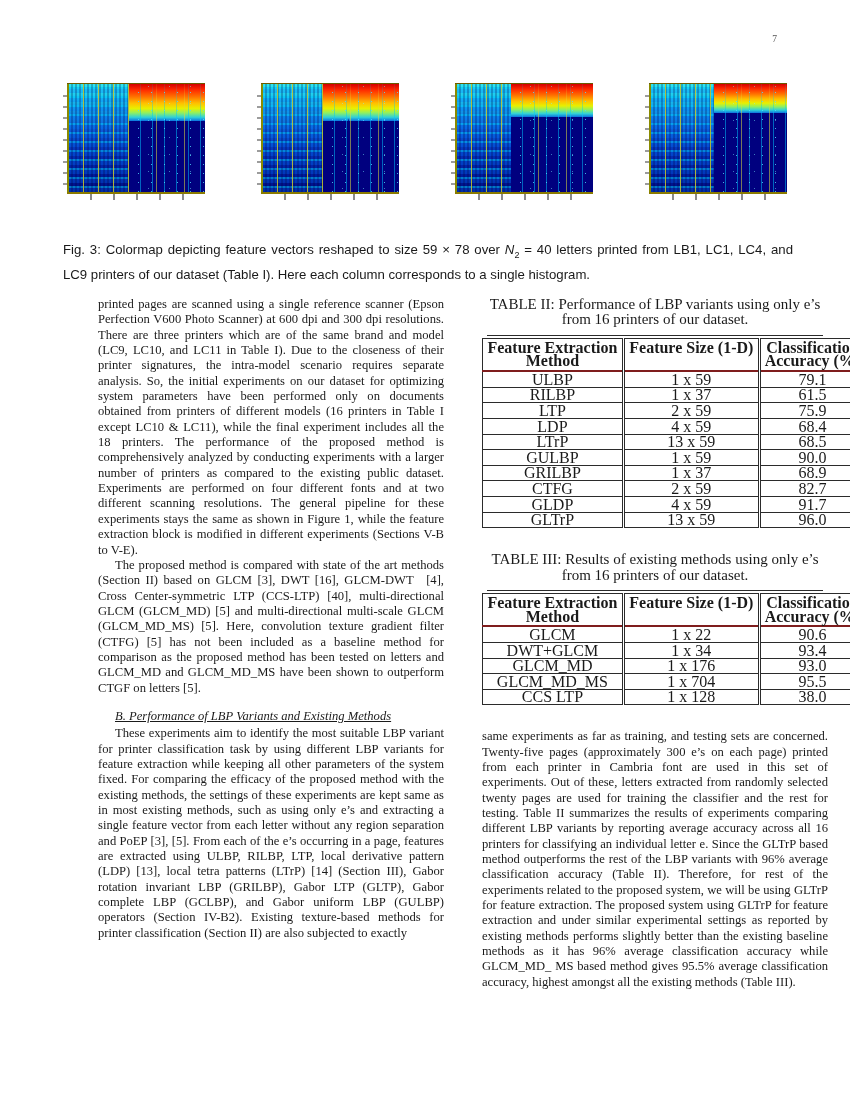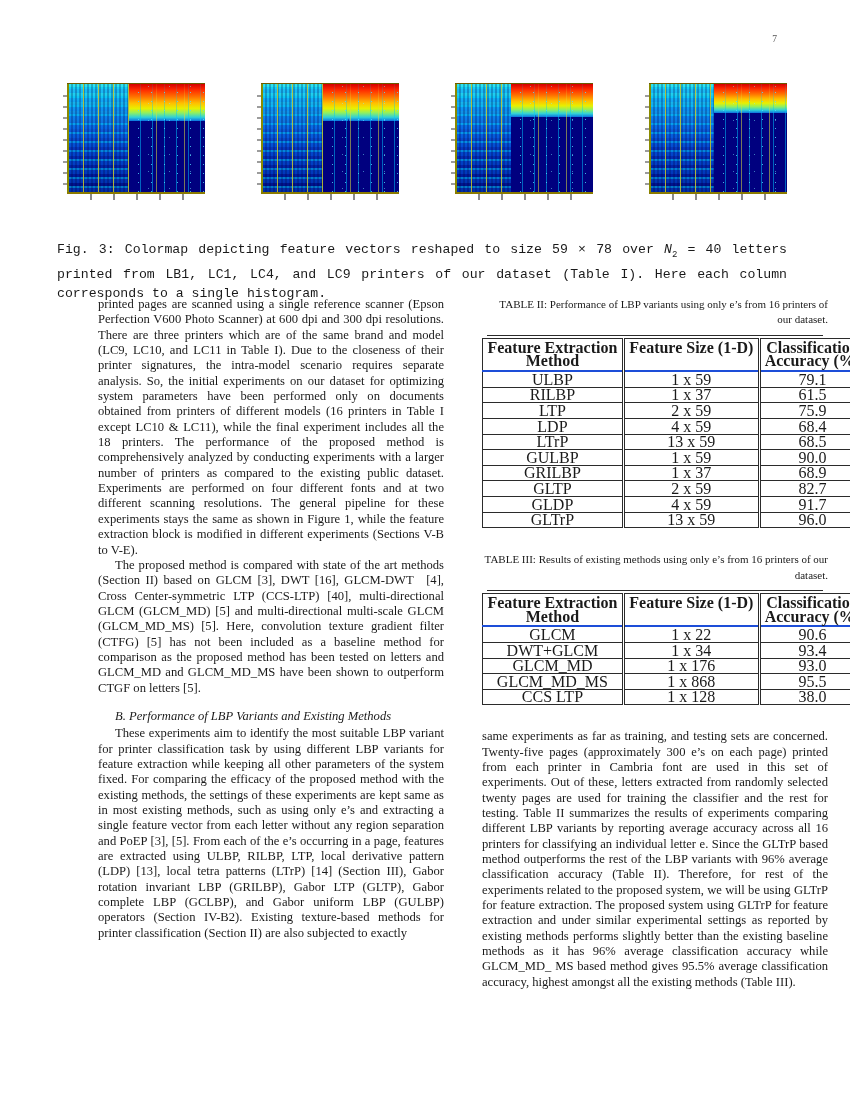--- a/index.html
+++ b/index.html
@@ -206,27 +206,27 @@
     height: 106px;
     background-image: repeating-linear-gradient(to bottom,
       rgba(90,90,90,0.0) 0px,
       rgba(90,90,90,0.0) 9px,
       rgba(90,90,90,0.6) 9px,
       rgba(90,90,90,0.6) 11px);
   }
   
   .fig-caption {
     position: absolute;
-    left: 57px;
+    left: 63px;
     top: 240px;
     width: 730px;
     font-size: 13.2px;
     line-height: 19px;
     text-align: justify;
-    font-family: Liberation Mono, monospace;
+    font-family: Liberation Sans, sans-serif;
   }
   sub { font-size: 9px; }
   
   .col {
     position: absolute;
     top: 297px;
     width: 346px;
     font-size: 12.6px;
     line-height: 15.35px;
     text-align: justify;
@@ -241,27 +241,28 @@
     text-align: justify;
   }
   .col p.noindent { text-indent: 0; }
   .sec-head {
     margin: 0;
     padding: 13px 0 2px 0;
     font-style: italic;
     font-size: 12.6px;
     text-indent: 0;
     text-align: left;
+    text-decoration: underline;
   }
   b { font-weight: normal; }
   
   .table-caption {
-    font-size: 11px;
+    font-size: 15px;
     line-height: 15.4px;
-    text-align: right;
+    text-align: center;
     margin: 0 0 7px 0;
   }
   table.paper-table {
     border-collapse: collapse;
     width: 383px;
     margin: 0 auto;
     font-size: 16px;
     font-family: "Liberation Serif", serif;
     background: #fff;
   }
@@ -271,21 +272,21 @@
     text-align: center;
     padding: 0.6px 2px;
     line-height: 13.4px;
   }
   table.paper-table thead th {
     font-weight: bold;
     padding: 2px 2px 2.2px 2px;
     line-height: 13.6px;
   }
   table.paper-table thead tr th { border-bottom: 1px solid #2b2b2b; }
-  table.paper-table tbody tr:first-child td { border-top: 2px solid #1d4ed8; }
+  table.paper-table tbody tr:first-child td { border-top: 2px solid #7f1d1d; }
   
   table.paper-table th.dbl-l,
   table.paper-table td.dbl-l {
     border-left: 3px double #2b2b2b;
   }
   .tbl-wrap {
     position: relative;
     width: 346px;
   }
   .tbl-wrap::before {
@@ -443,21 +444,21 @@
                 <td>GULBP</td>
                 <td class="dbl-l">1 x 59</td>
                 <td class="dbl-l">90.0</td>
               </tr>
             <tr>
                 <td>GRILBP</td>
                 <td class="dbl-l">1 x 37</td>
                 <td class="dbl-l">68.9</td>
               </tr>
             <tr>
-                <td>GLTP</td>
+                <td>CTFG</td>
                 <td class="dbl-l">2 x 59</td>
                 <td class="dbl-l">82.7</td>
               </tr>
             <tr>
                 <td>GLDP</td>
                 <td class="dbl-l">4 x 59</td>
                 <td class="dbl-l">91.7</td>
               </tr>
             <tr>
                 <td>GLTrP</td>
@@ -501,21 +502,21 @@
                 <td class="dbl-l">1 x 34</td>
                 <td class="dbl-l">93.4</td>
               </tr>
             <tr>
                 <td>GLCM_MD</td>
                 <td class="dbl-l">1 x 176</td>
                 <td class="dbl-l">93.0</td>
               </tr>
             <tr>
                 <td>GLCM_MD_MS</td>
-                <td class="dbl-l">1 x 868</td>
+                <td class="dbl-l">1 x 704</td>
                 <td class="dbl-l bold-val">95.5</td>
               </tr>
             <tr>
                 <td>CCS LTP</td>
                 <td class="dbl-l">1 x 128</td>
                 <td class="dbl-l">38.0</td>
               </tr>
           </tbody>
         </table>
       </div>

